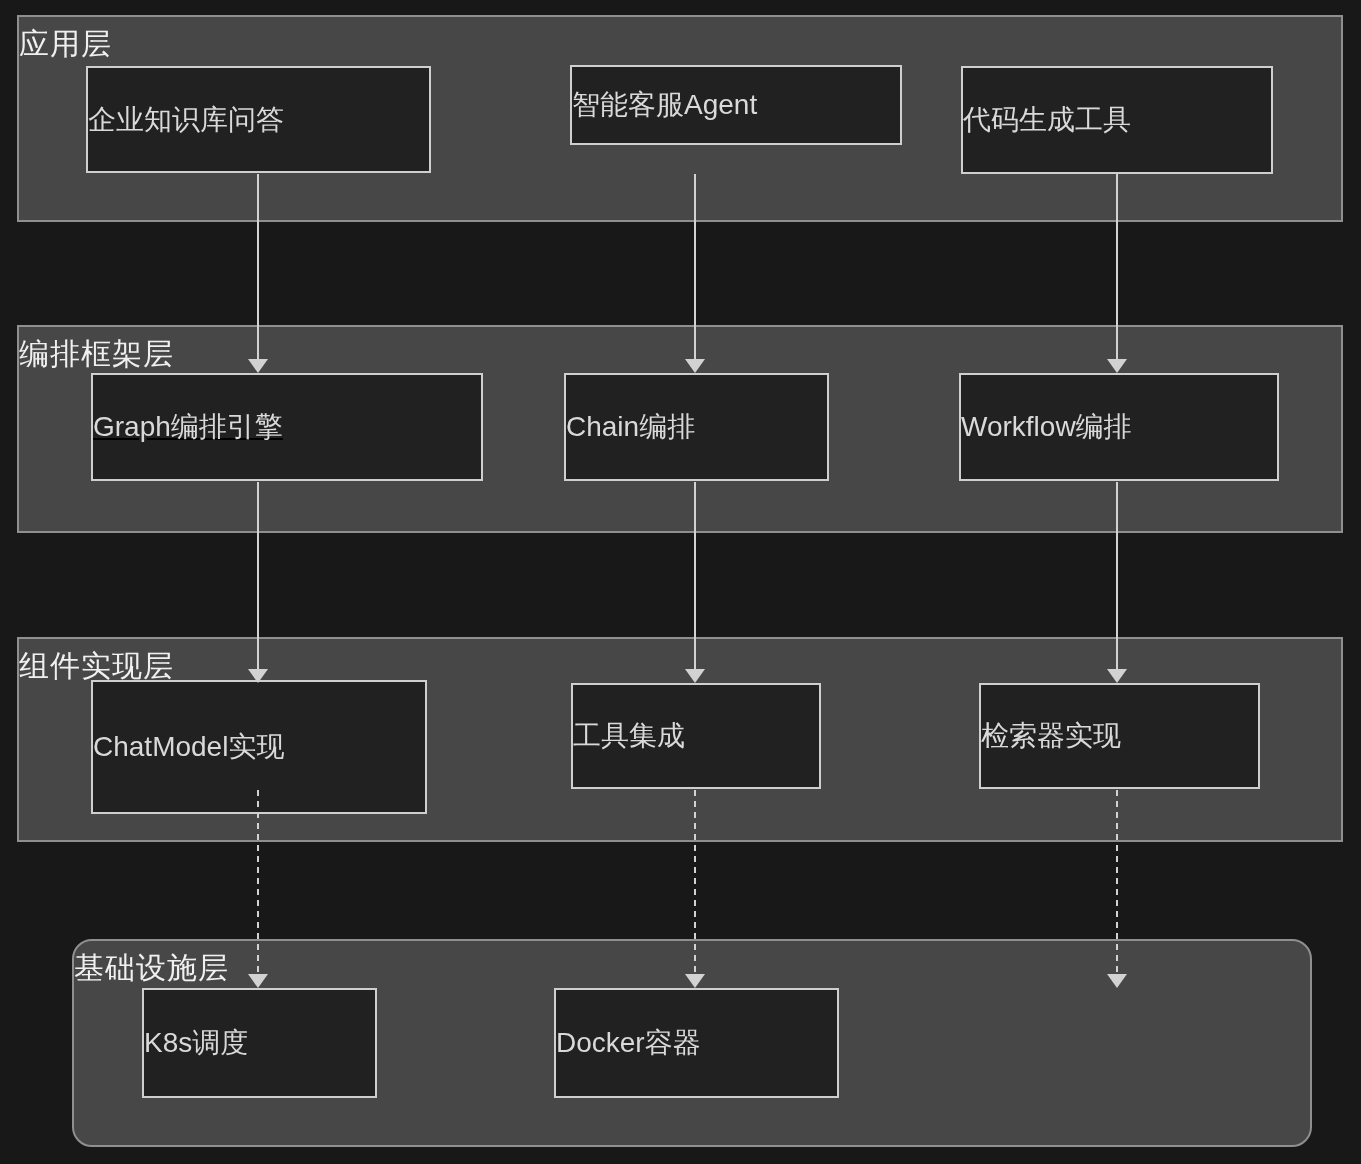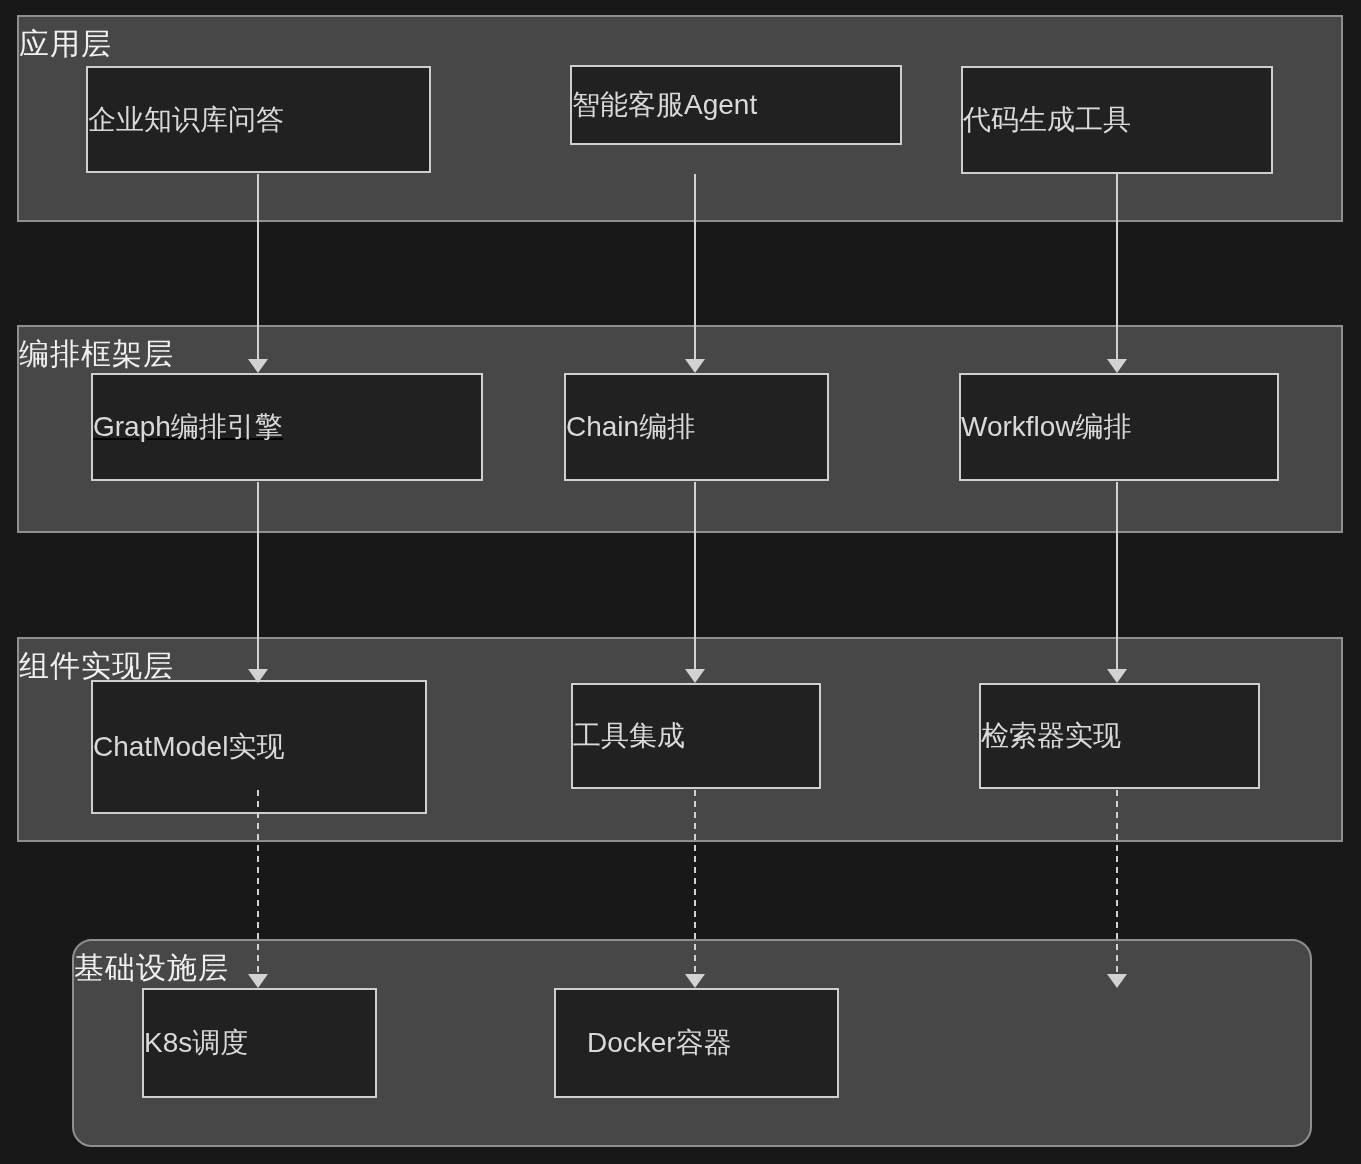--- a/index.html
+++ b/index.html
@@ -104,21 +104,21 @@
     <div class="node" style="left:960px;top:44px;width:281px;height:106px;">
       <span>检索器实现</span>
     </div>
   </section>
 
   <section class="layer" style="left:72px;top:939px;width:1240px;height:208px;border-radius:20px;">
     <div class="layer-title">基础设施层</div>
     <div class="node" style="left:68px;top:47px;width:235px;height:110px;">
       <span>K8s调度</span>
     </div>
-    <div class="node" style="left:480px;top:47px;width:285px;height:110px;padding-left:31px;">
+    <div class="node" style="left:480px;top:47px;width:285px;height:110px;">
       <span>Docker容器</span>
     </div>
   </section>
 
   <div class="edge solid" style="left:257px;top:174px;height:185px;">
     <div class="line"></div>
     <div class="head"></div>
   </div>
   <div class="edge solid" style="left:694px;top:174px;height:185px;">
     <div class="line"></div>

